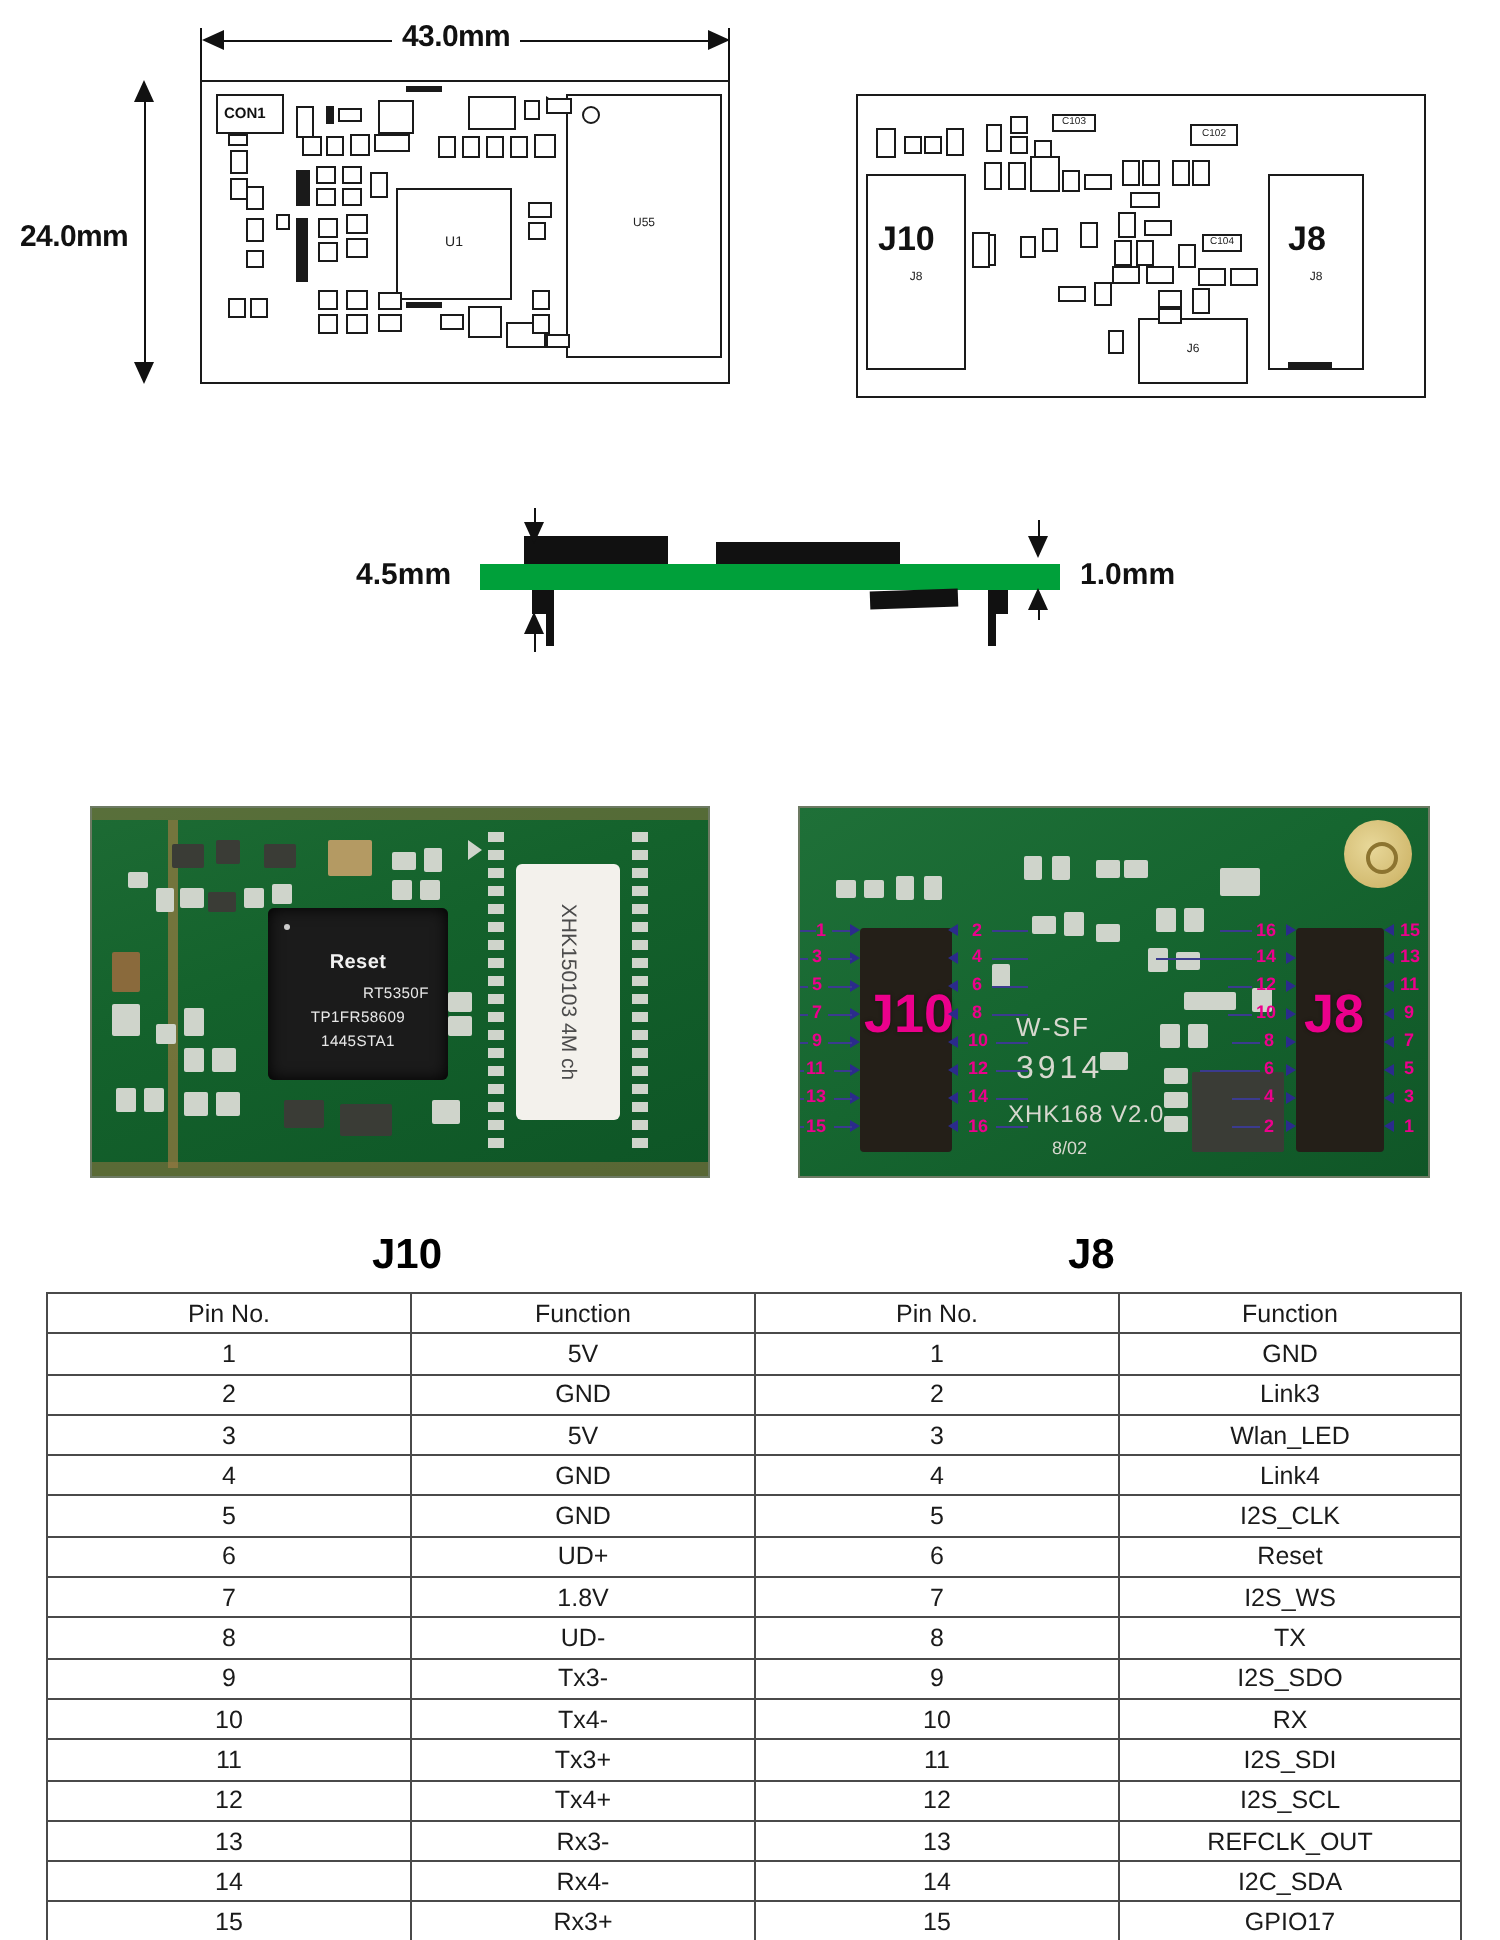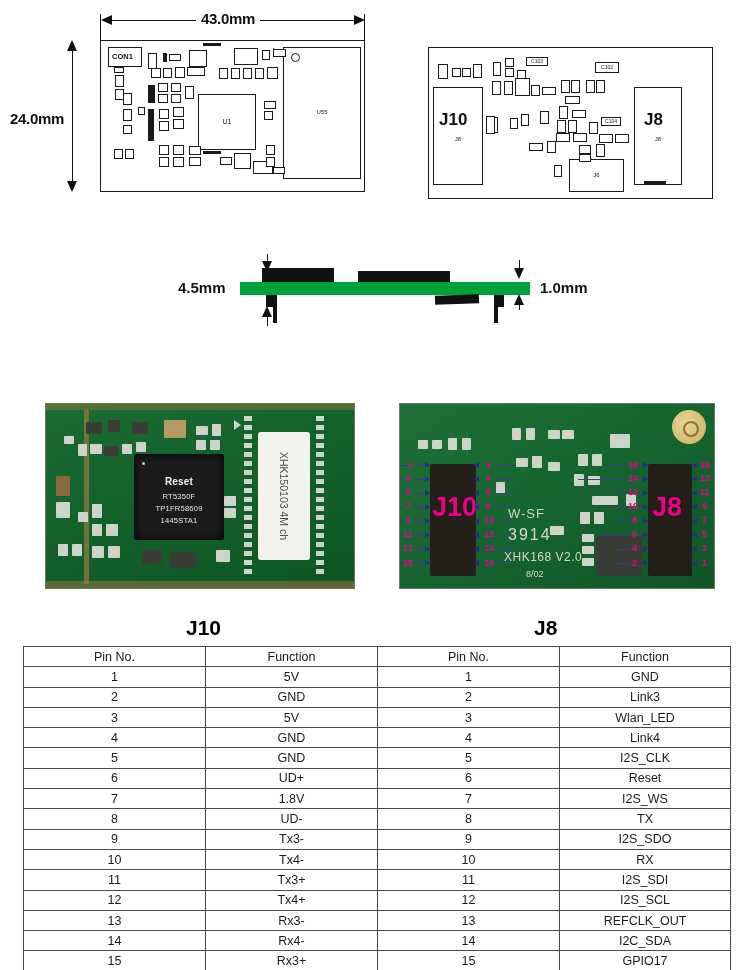--- a/index.html
+++ b/index.html
@@ -274,21 +274,21 @@
 
 <div id="photo-front" class="photo">
 
   <div class="abs" style="left:0;top:0;width:100%;height:6px;background:#8a7340;opacity:.55;"></div>
   <div class="abs" style="left:0;bottom:0;width:100%;height:7px;background:#8a7340;opacity:.6;"></div>
   <div class="abs" style="left:38px;top:6px;width:5px;height:174px;background:#9a7a42;opacity:.7;"></div>
 
   <div id="ralink-chip">
     <div class="abs" style="left:8px;top:8px;width:3px;height:3px;background:#ccc;border-radius:50%;"></div>
     <div class="logo">Reset</div>
-    <div class="ln" style="top:38px;">RT5350F</div>
+    <div class="ln" style="top:38px;margin-left:19px;">RT5350F</div>
     <div class="ln" style="top:50px;">TP1FR58609</div>
     <div class="ln" style="top:62px;">1445STA1</div>
   </div>
 
   <div id="flash-label">
     <span>XHK150103 4M ch</span>
   </div>
 
   <div class="abs" style="left:198px;top:12px;width:8px;height:160px;
        background:repeating-linear-gradient(#cfd4cb 0 5px,transparent 5px 9px);"></div>

